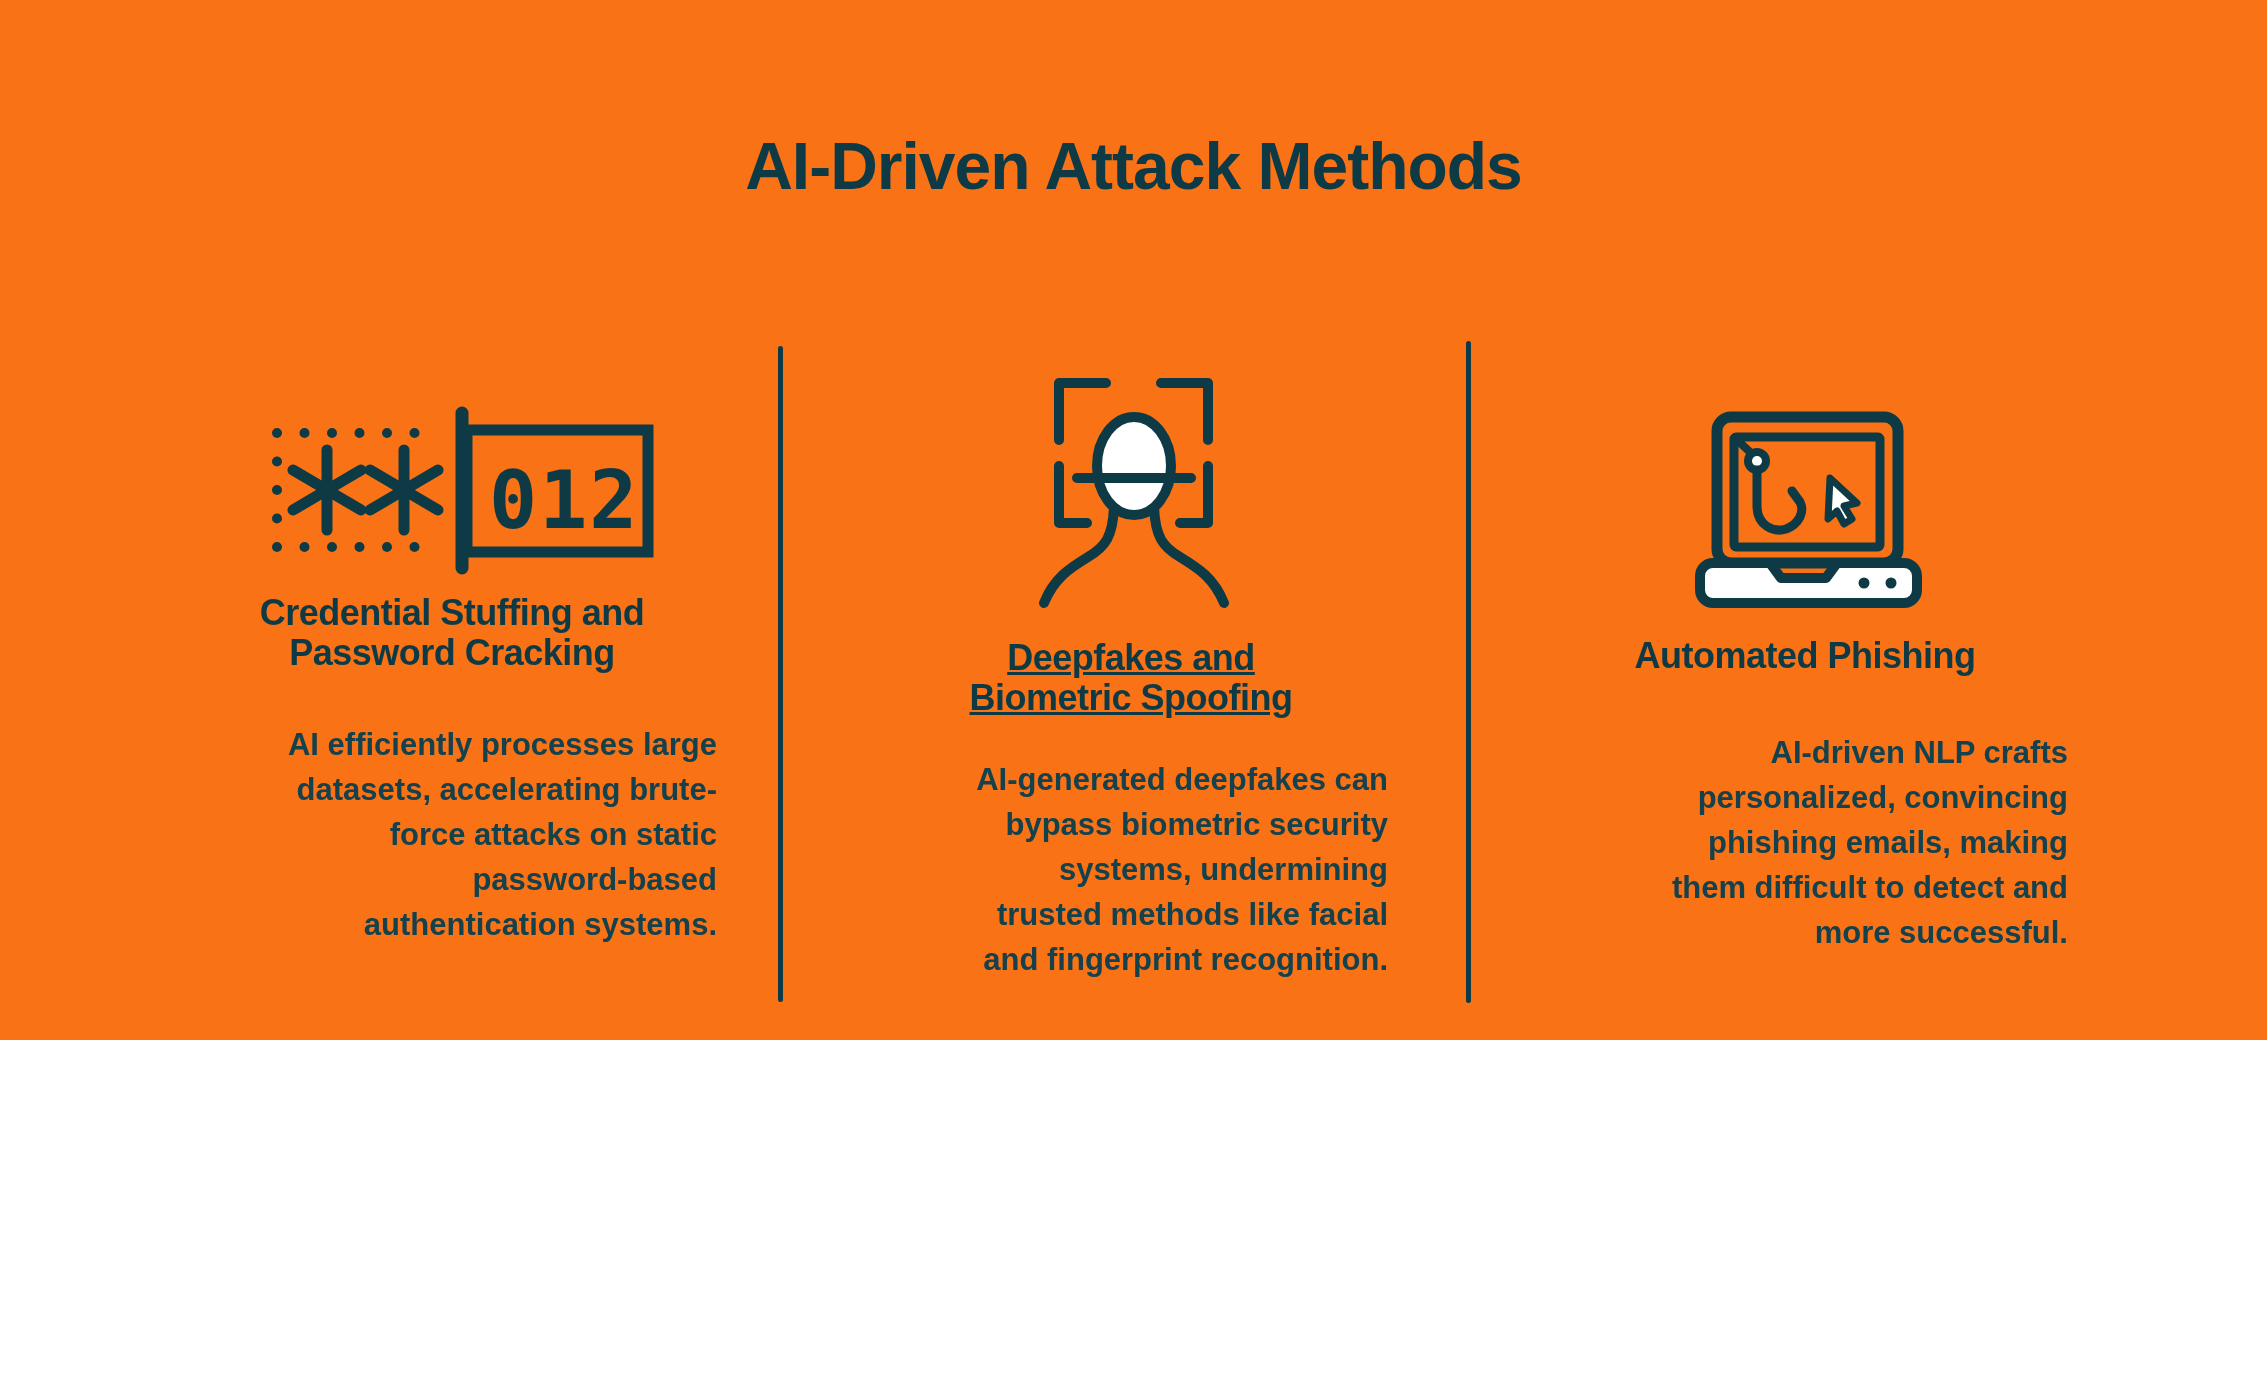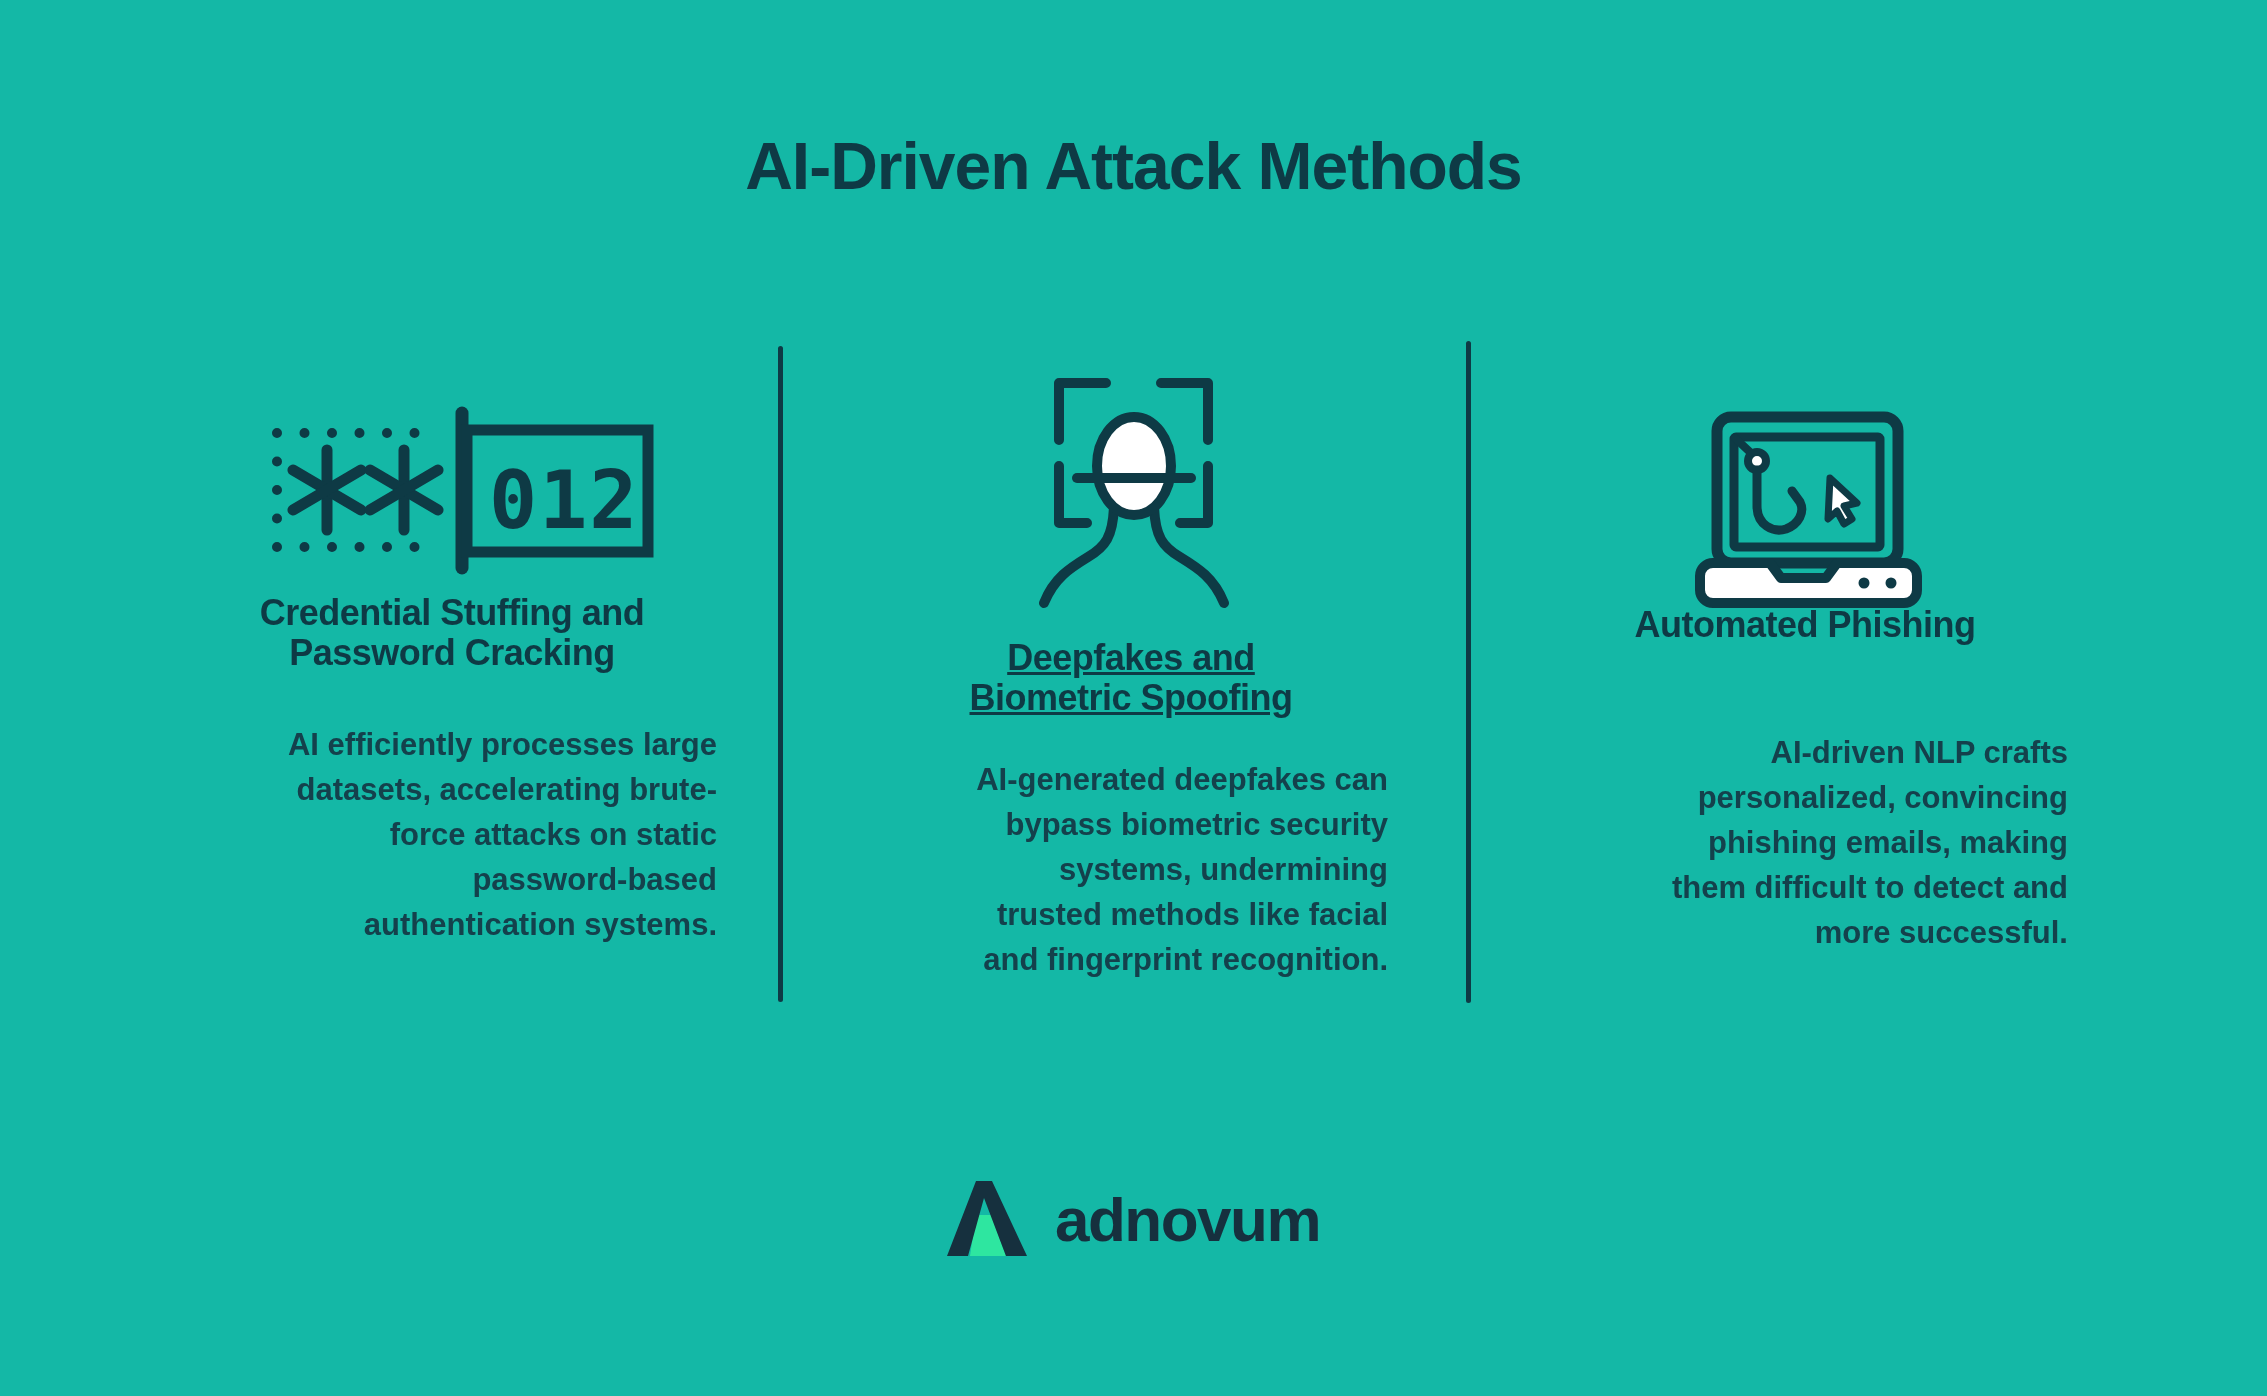--- a/index.html
+++ b/index.html
@@ -1,19 +1,19 @@
 <!DOCTYPE html>
 <html><head>
 <meta charset="utf-8">
 <style>
   html,body{margin:0;padding:0;background:#ffffff;}
   #canvas{
     position:relative;
-    width:2267px;height:1396px;
-    background:#14b8a6;
+    width:2267px;height:1040px;
+    background:#f97316;
     font-family:"Liberation Sans",sans-serif;
     overflow:hidden;
   }
   .page-title{
     position:absolute;left:0;top:126px;width:2267px;
     text-align:center;
     font-size:66px;font-weight:800;letter-spacing:-1px;
     color:#0e3a45;line-height:80px;
   }
   .col-heading{
@@ -120,21 +120,21 @@
 authentication systems.</div>
 
   <div class="col-heading" style="left:881px;top:638px;width:500px;text-decoration:underline;">Deepfakes and
 Biometric Spoofing</div>
   <div class="col-body" style="left:908px;top:757px;width:480px;">AI-generated deepfakes can
 bypass biometric security
 systems, undermining
 trusted methods like facial
 and fingerprint recognition.</div>
 
-  <div class="col-heading" style="left:1555px;top:605px;width:500px;">Automated Phishing</div>
+  <div class="col-heading" style="left:1555px;top:636px;width:500px;">Automated Phishing</div>
   <div class="col-body" style="left:1588px;top:714px;width:480px;margin-top:16px;">AI-driven NLP crafts
 personalized, convincing
 phishing emails, making
 them difficult to detect and
 more successful.</div>
 
   <div class="logo">
     <svg width="80" height="76" viewBox="0 0 80 76">
       <polygon points="29,34 44,34 59,75 23,75" fill="#2ee6a0"></polygon>
       <path d="M 0 75 L 29 0 L 45 0 L 80 75 L 59 75 L 37 17 L 21 75 Z" fill="#16303e"></path>

